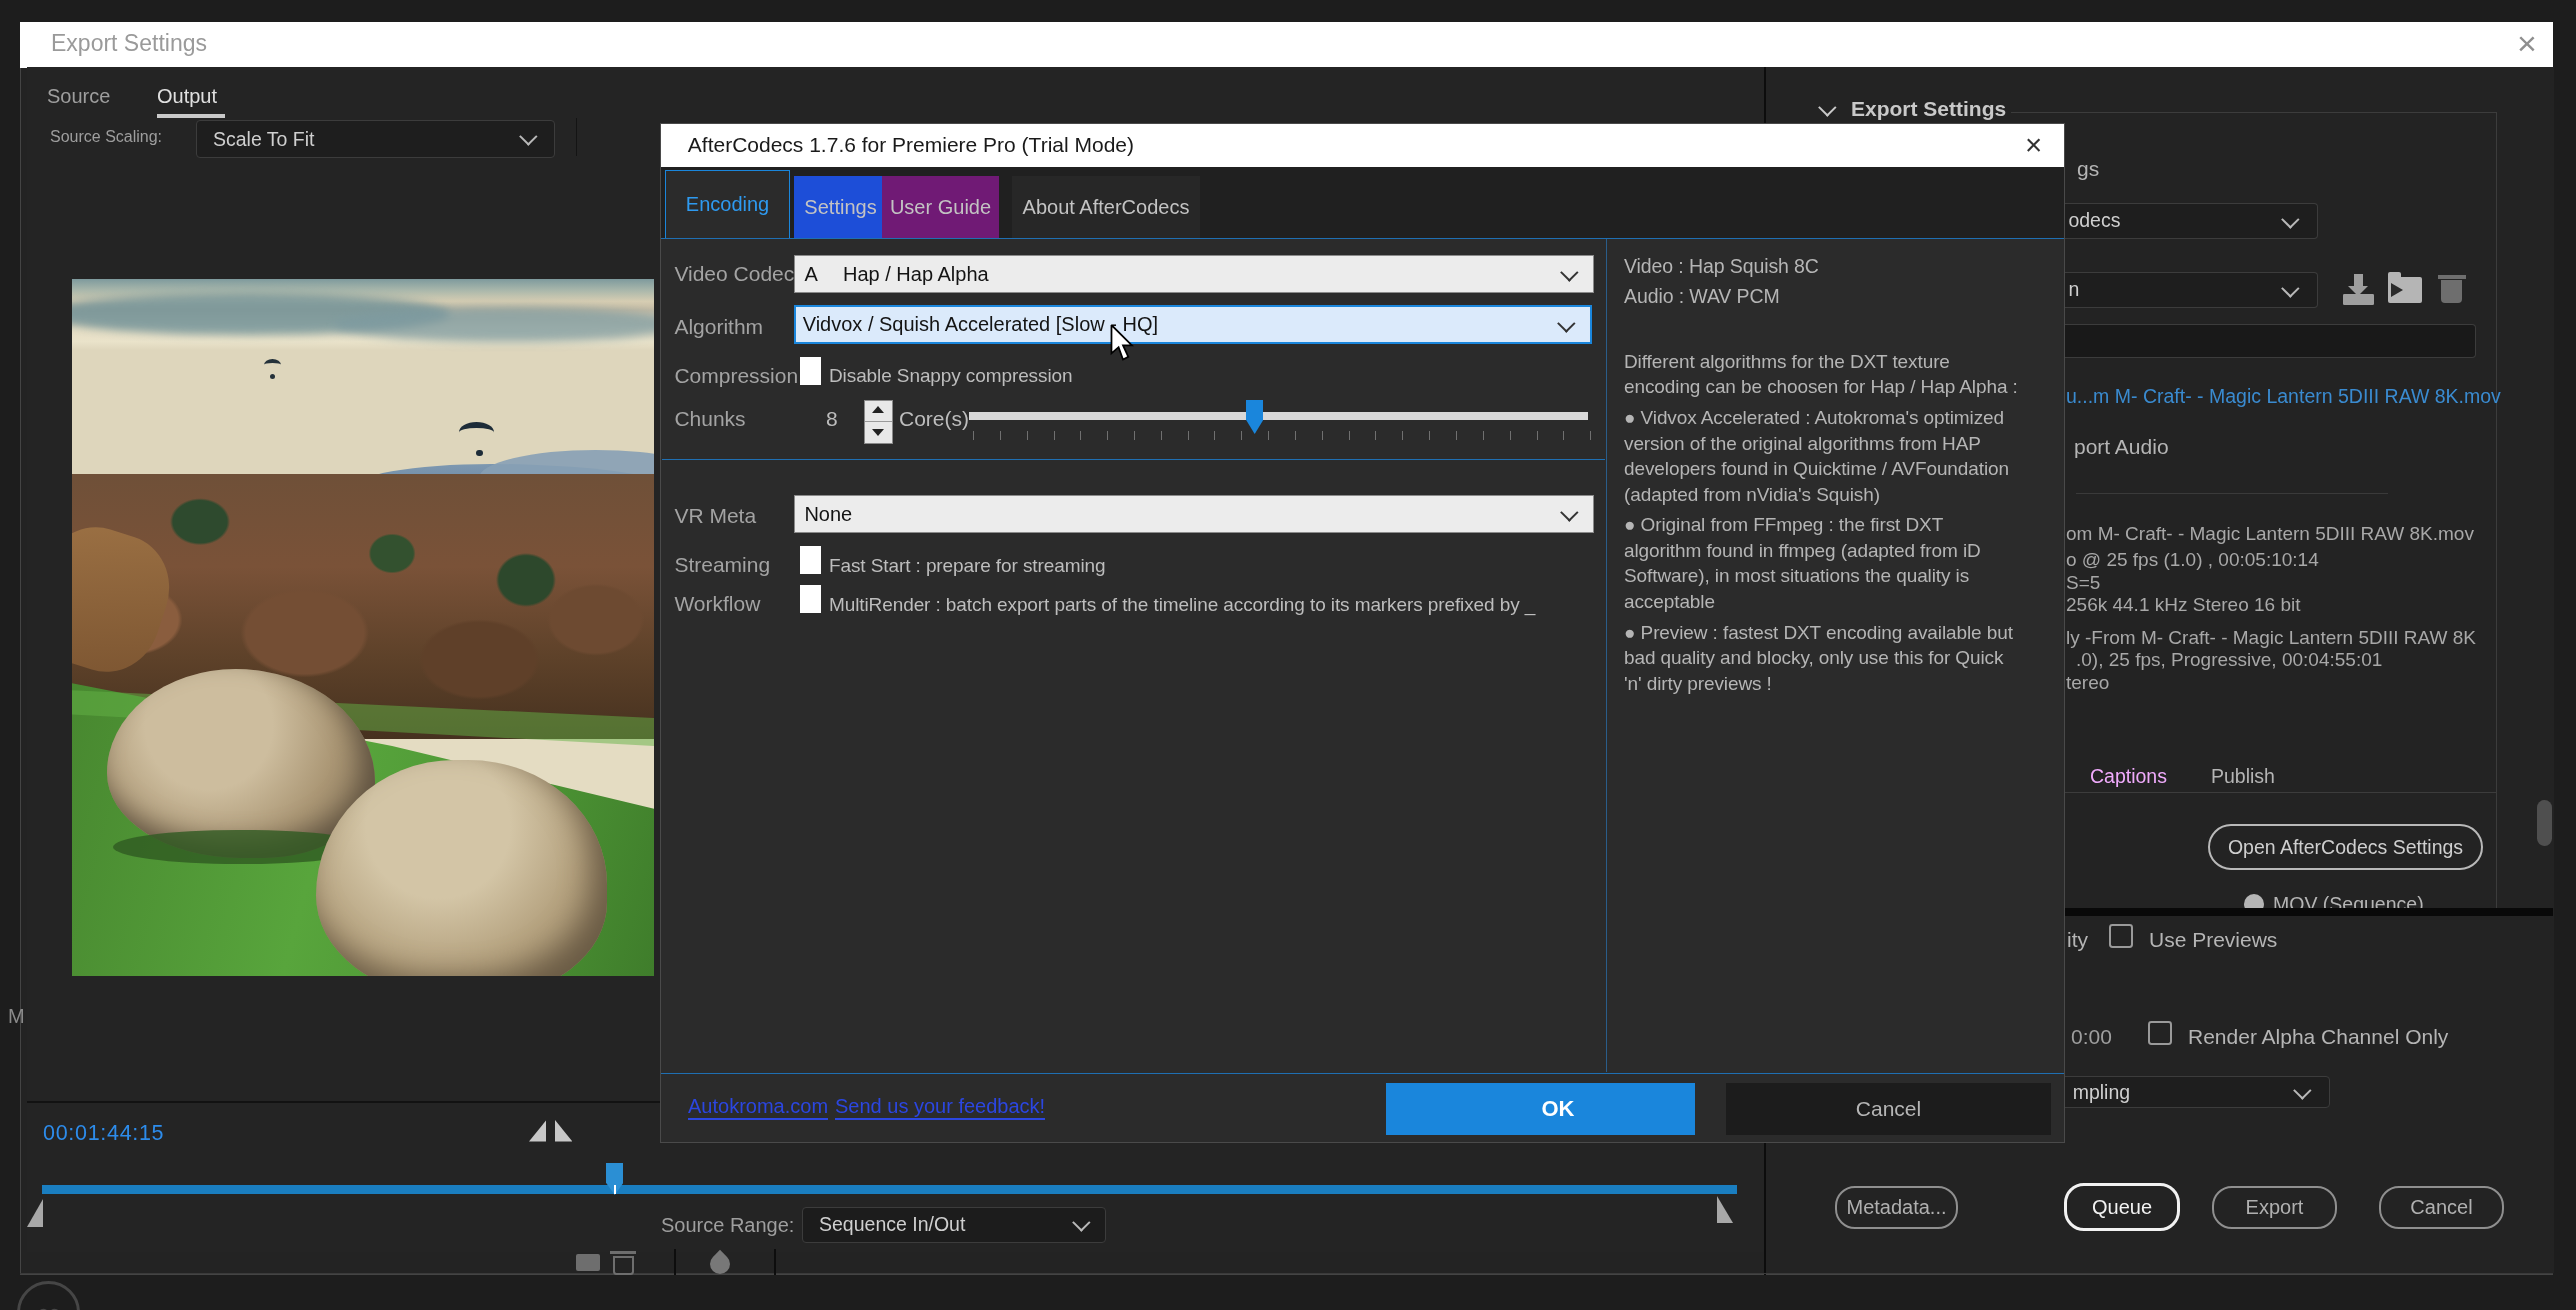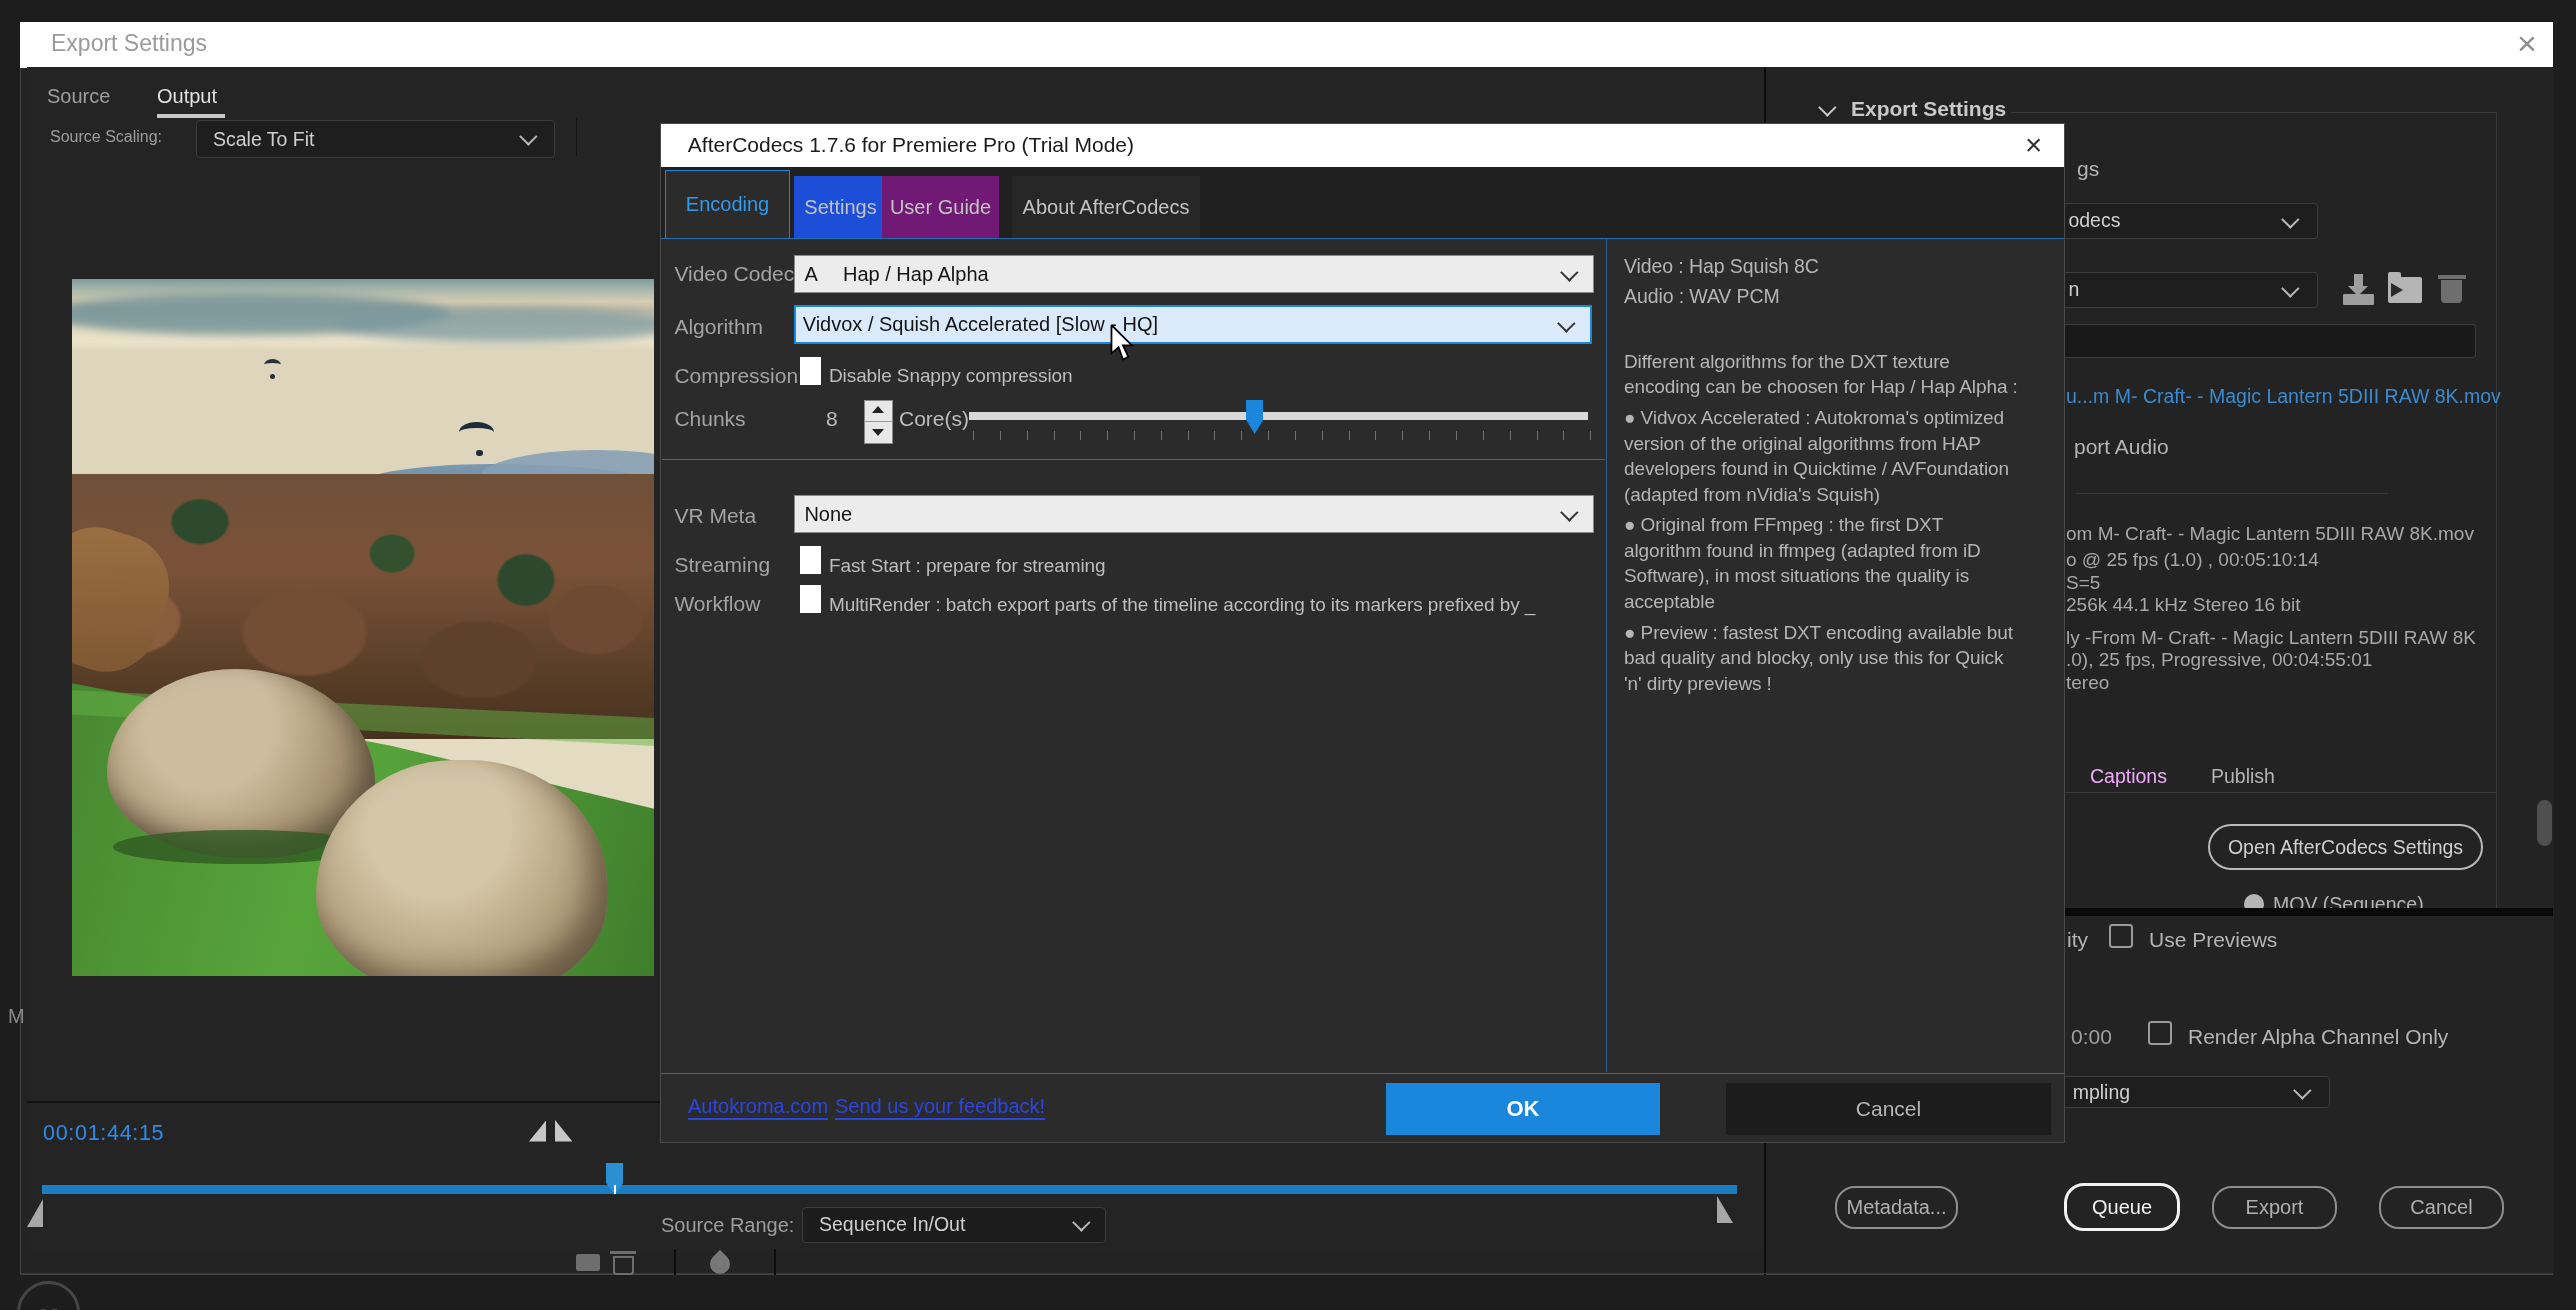--- a/index.html
+++ b/index.html
@@ -163,21 +163,21 @@
 
   <div class="abs frag" data-name="export-audio-fragment" style="left:2066px;top:435px;">port Audio</div>
 
   <div class="abs" data-name="summary-divider" style="left:2076px;top:493px;width:312px;height:1.3px;background:#3a3a3a;"></div>
 
   <div class="abs sumline" data-name="summary-line" style="left:2066px;top:523px;">om M- Craft- - Magic Lantern 5DIII RAW 8K.mov</div>
   <div class="abs sumline" data-name="summary-line" style="left:2066px;top:549px;">o @ 25 fps (1.0) , 00:05:10:14</div>
   <div class="abs sumline" data-name="summary-line" style="left:2066px;top:572px;">S=5</div>
   <div class="abs sumline" data-name="summary-line" style="left:2066px;top:594px;">256k 44.1 kHz Stereo 16 bit</div>
   <div class="abs sumline" data-name="summary-line" style="left:2066px;top:627px;">ly -From M- Craft- - Magic Lantern 5DIII RAW 8K</div>
-  <div class="abs sumline" data-name="summary-line" style="left:2066px;top:649px;">.0), 25 fps, Progressive, 00:04:55:01</div>
+  <div class="abs sumline" data-name="summary-line" style="left:2066px;top:649px;padding-left:10px;">.0), 25 fps, Progressive, 00:04:55:01</div>
   <div class="abs sumline" data-name="summary-line" style="left:2066px;top:672px;">tereo</div>
 
   <div class="abs" data-name="tab-captions" style="left:2090px;top:765px;font-size:19.5px;color:#f0abfc;">Captions</div>
   <div class="abs" data-name="tab-publish" style="left:2211px;top:765px;font-size:19.5px;color:#b5b5b5;">Publish</div>
   <div class="abs" data-name="tabbar-underline" style="left:2065px;top:792px;width:432px;height:1.3px;background:#3c3c3c;"></div>
 
   <div class="abs pill" data-name="open-aftercodecs-settings-button" style="left:2208px;top:824px;width:271px;height:42px;border-color:#b9b9b9;color:#cfcfcf;font-size:19.5px;border-radius:23px;">
     <span data-name="open-aftercodecs-settings-label">Open AfterCodecs Settings</span>
   </div>
 
@@ -324,21 +324,21 @@
     <div class="abs infoline" data-name="info-line" style="left:963px;top:416px;">algorithm found in ffmpeg (adapted from iD</div>
     <div class="abs infoline" data-name="info-line" style="left:963px;top:441px;">Software), in most situations the quality is</div>
     <div class="abs infoline" data-name="info-line" style="left:963px;top:467px;">acceptable</div>
     <div class="abs infoline" data-name="info-line" style="left:963px;top:498px;">● Preview : fastest DXT encoding available but</div>
     <div class="abs infoline" data-name="info-line" style="left:963px;top:523px;">bad quality and blocky, only use this for Quick</div>
     <div class="abs infoline" data-name="info-line" style="left:963px;top:549px;">'n' dirty previews !</div>
 
     <div class="abs" data-name="footer-hairline" style="left:0;top:949px;width:1403px;height:1.3px;background:#1f6fb2;"></div>
     <div class="abs bluelink" data-name="autokroma-link" style="left:27px;top:971px;">Autokroma.com</div>
     <div class="abs bluelink" data-name="feedback-link" style="left:174px;top:971px;">Send us your feedback!</div>
-    <div class="abs" data-name="ok-button" style="left:725px;top:959px;width:274px;height:52px;background:#1a86dc;display:flex;align-items:center;justify-content:center;">
+    <div class="abs" data-name="ok-button" style="left:725px;top:959px;width:274px;height:52px;background:#1a86dc;display:flex;align-items:center;justify-content:center;padding-left:35px;">
       <span data-name="ok-label" style="color:#ffffff;font-size:22px;font-weight:bold;">OK</span>
     </div>
     <div class="abs" data-name="dialog-cancel-button" style="left:1065px;top:959px;width:325px;height:52px;background:#1c1c1c;display:flex;align-items:center;justify-content:center;">
       <span data-name="dialog-cancel-label" style="color:#b5b5b5;font-size:21px;">Cancel</span>
     </div>
   </div>
 
 </div>
 
 

